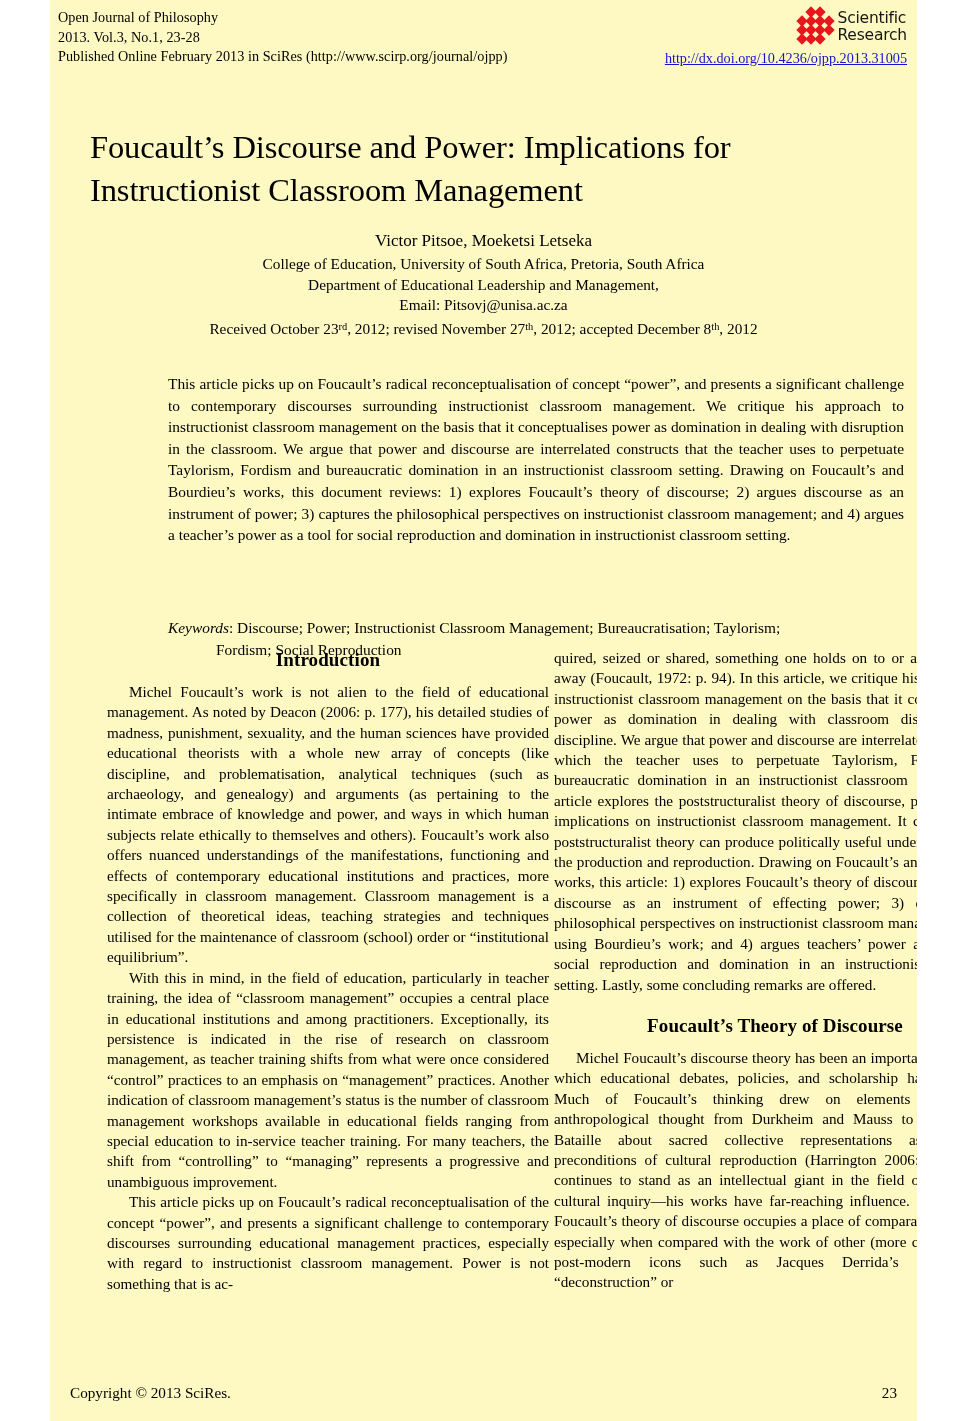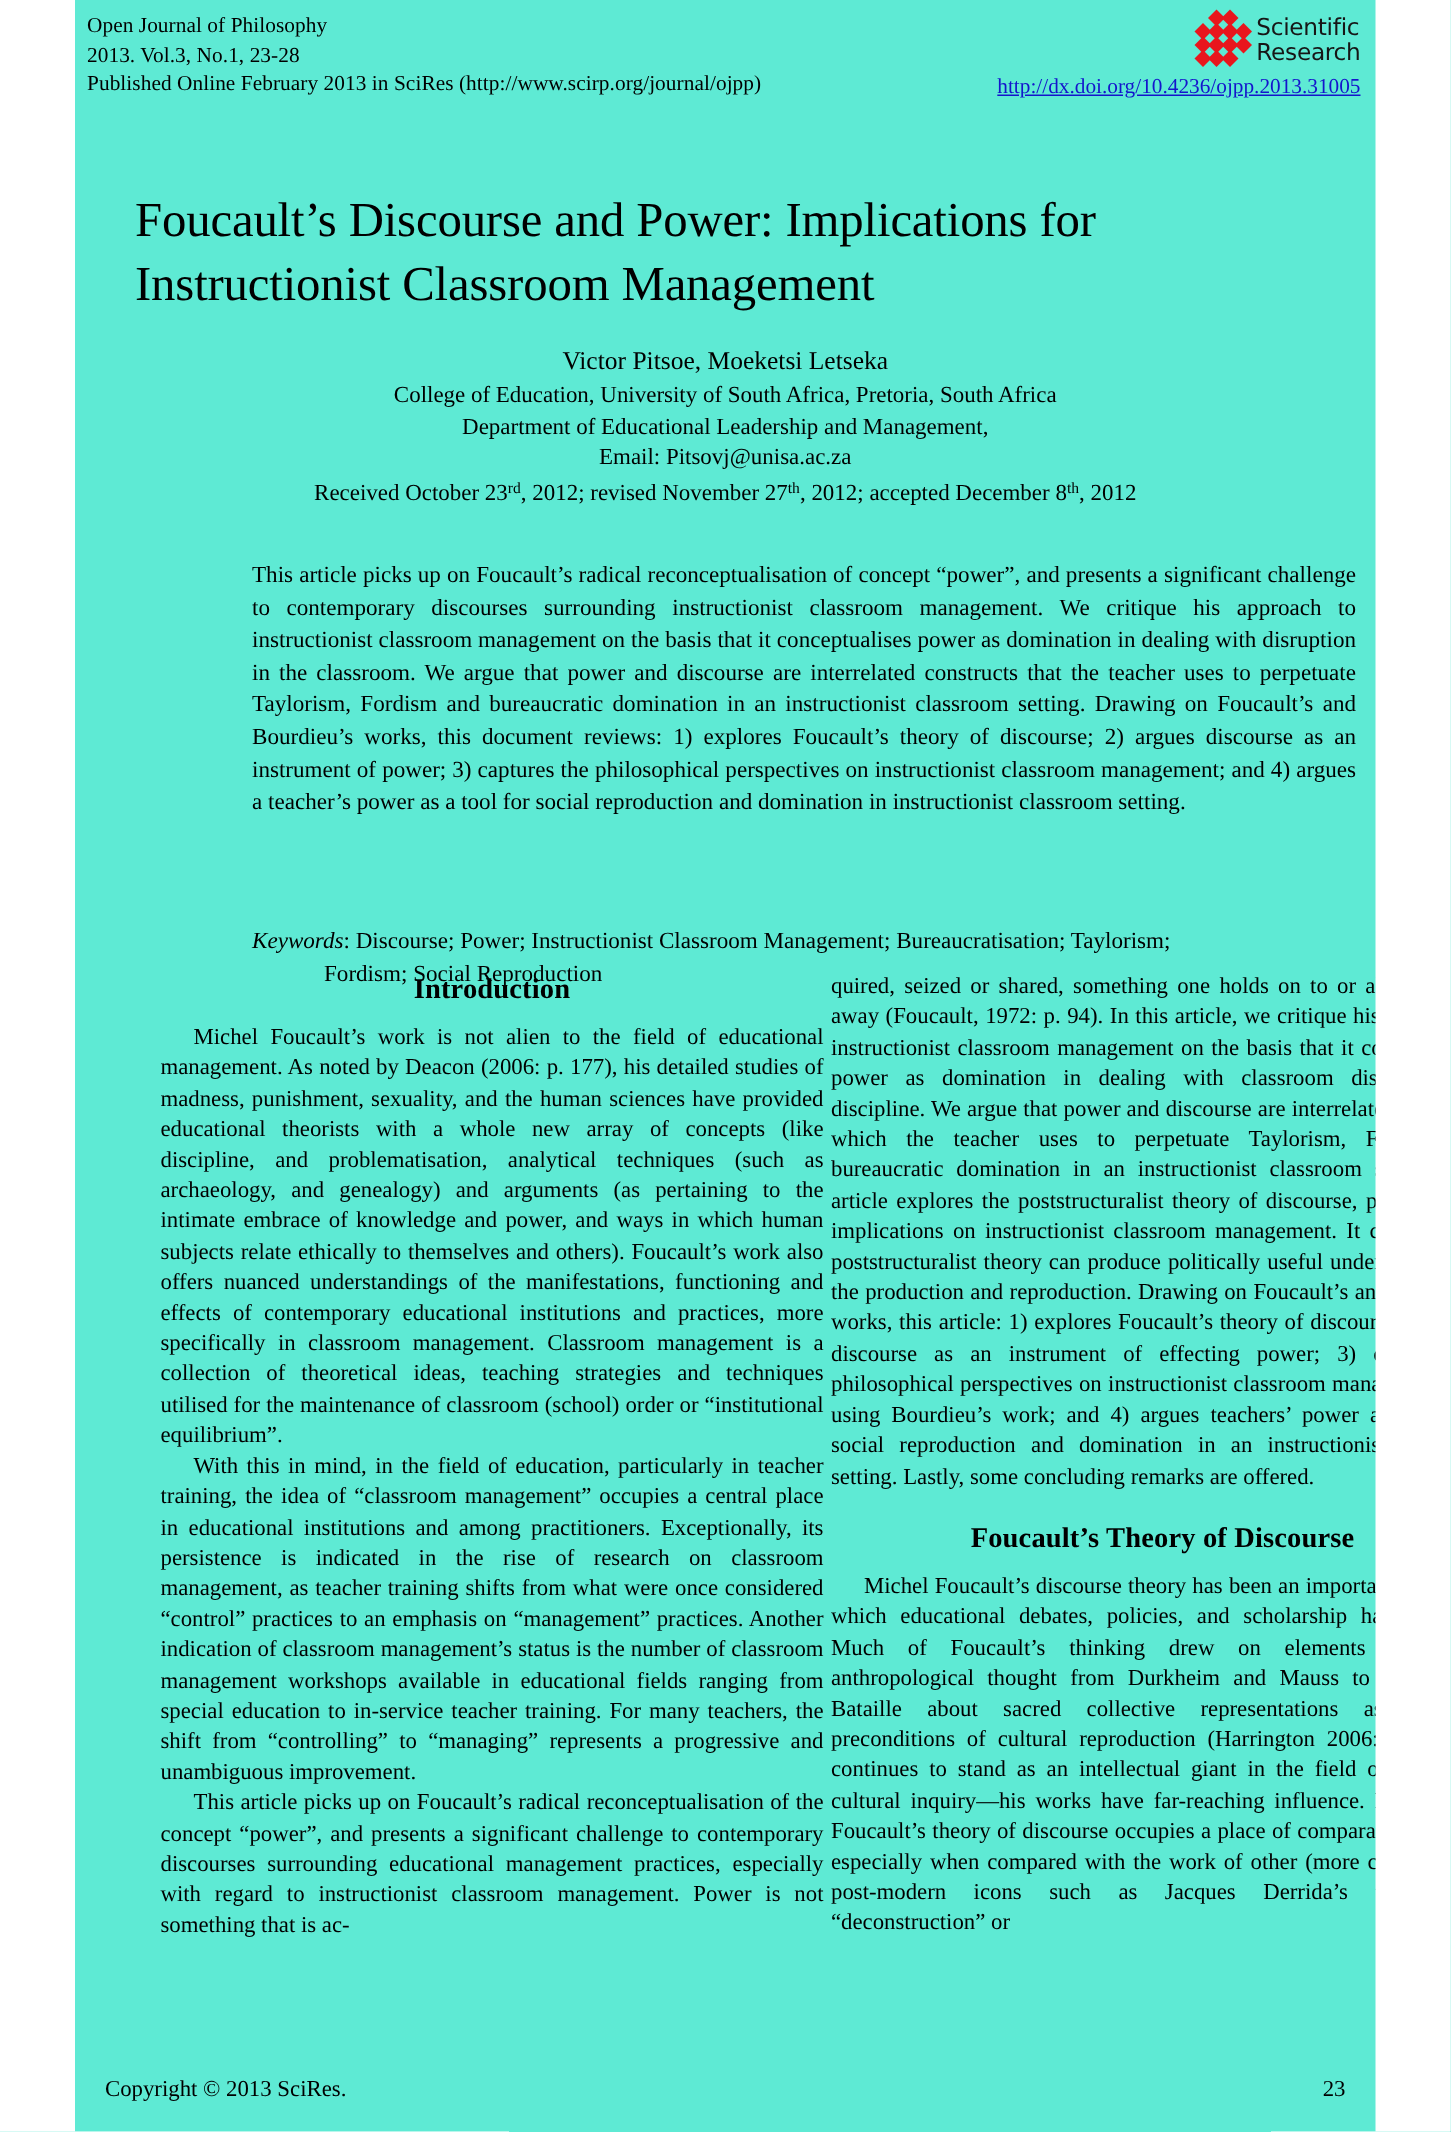--- a/index.html
+++ b/index.html
@@ -10,21 +10,21 @@
   }
   body {
     font-family: "Liberation Serif", "DejaVu Serif", serif;
     color: #000000;
   }
   .page {
     position: relative;
     width: 867px;
     height: 1421px;
     margin: 0 auto;
-    background: #5eead4;
+    background: #fef9c3;
     box-sizing: border-box;
     padding: 4px;
     overflow: hidden;
   }
 
   
   .masthead {
     position: absolute;
     top: 8px;
     left: 8px;

